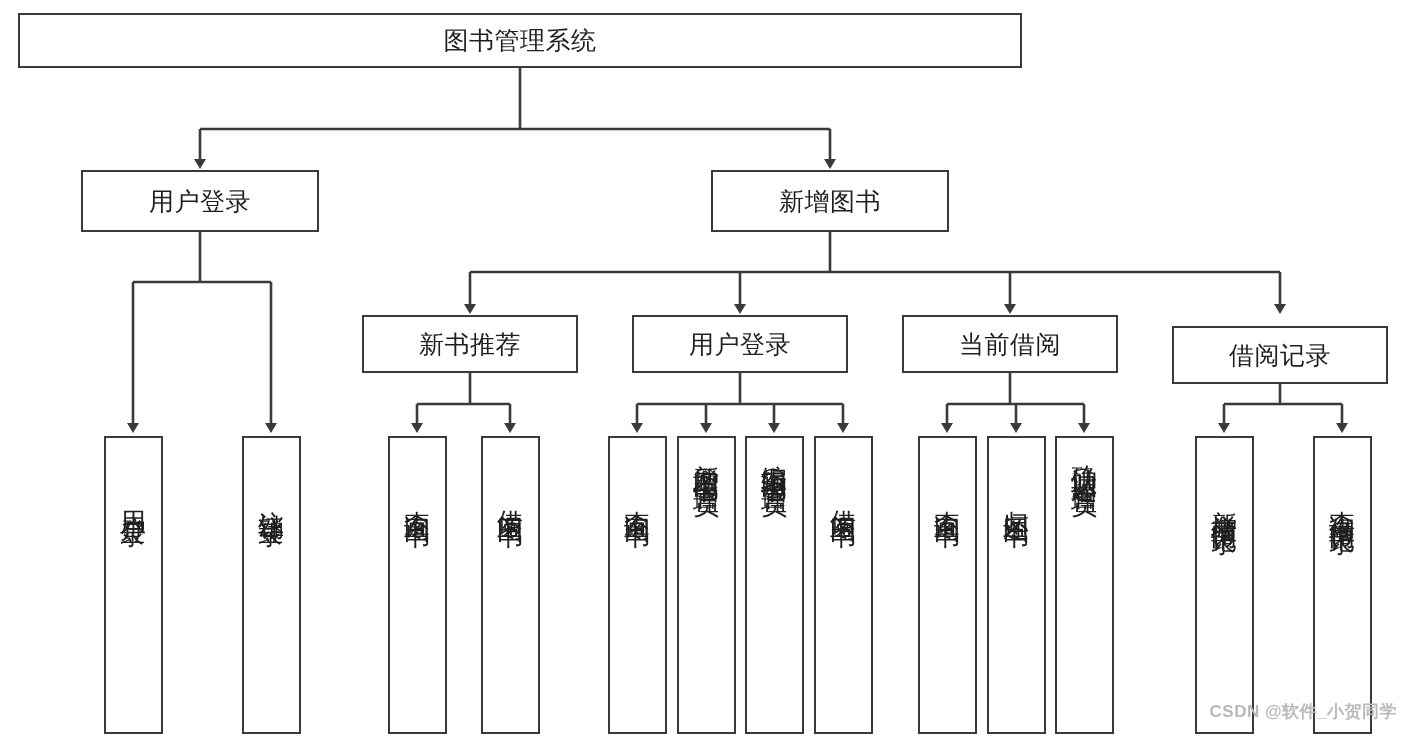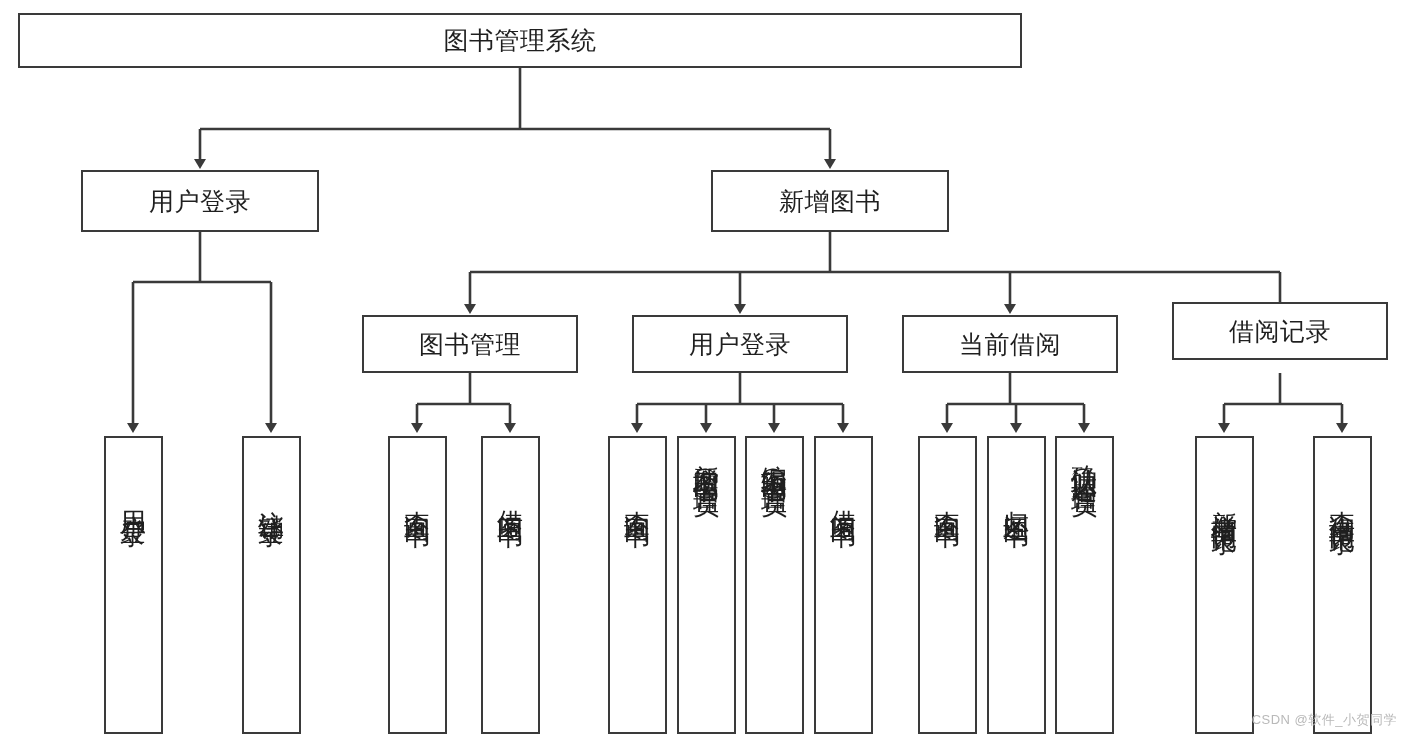--- a/index.html
+++ b/index.html
@@ -65,25 +65,26 @@
   }
   .node.v.mid .label {
     margin-top: 52px;
   }
   .node.v.top .label {
     margin-top: 6px;
   }
   .watermark {
     position: absolute;
     right: 8px;
-    bottom: 18px;
-    font-size: 13px;
+    bottom: 24px;
+    font-size: 17px;
     color: #b9b9b9;
     letter-spacing: 0.5px;
     white-space: nowrap;
+    font-weight: bold;
   }
 </style>
 </head>
 <body>
 
 <div id="canvas">
 
   <svg id="edges" viewBox="0 0 1405 747">
     <defs>
       <marker id="arrow" markerWidth="10" markerHeight="12" refX="1" refY="6" orient="auto" markerUnits="userSpaceOnUse">
@@ -139,29 +140,29 @@
   </div>
 
   <div class="node h" style="left:81px; top:170px; width:238px; height:62px;">
     <span class="label">用户登录</span>
   </div>
   <div class="node h" style="left:711px; top:170px; width:238px; height:62px;">
     <span class="label">新增图书</span>
   </div>
 
   <div class="node h" style="left:362px; top:315px; width:216px; height:58px;">
-    <span class="label">图书管理</span>
+    <span class="label">新书推荐</span>
   </div>
   <div class="node h" style="left:632px; top:315px; width:216px; height:58px;">
     <span class="label">用户登录</span>
   </div>
   <div class="node h" style="left:902px; top:315px; width:216px; height:58px;align-items:center;">
     <span class="label">当前借阅</span>
   </div>
-  <div class="node h" style="left:1172px; top:302px; width:216px; height:58px;">
+  <div class="node h" style="left:1172px; top:326px; width:216px; height:58px;">
     <span class="label">借阅记录</span>
   </div>
 
   <div class="node v mid" style="left:104px; top:436px; width:59px; height:298px;">
     <span class="label">用户登录</span>
   </div>
   <div class="node v mid" style="left:242px; top:436px; width:59px; height:298px;">
     <span class="label">注销登录</span>
   </div>
 

